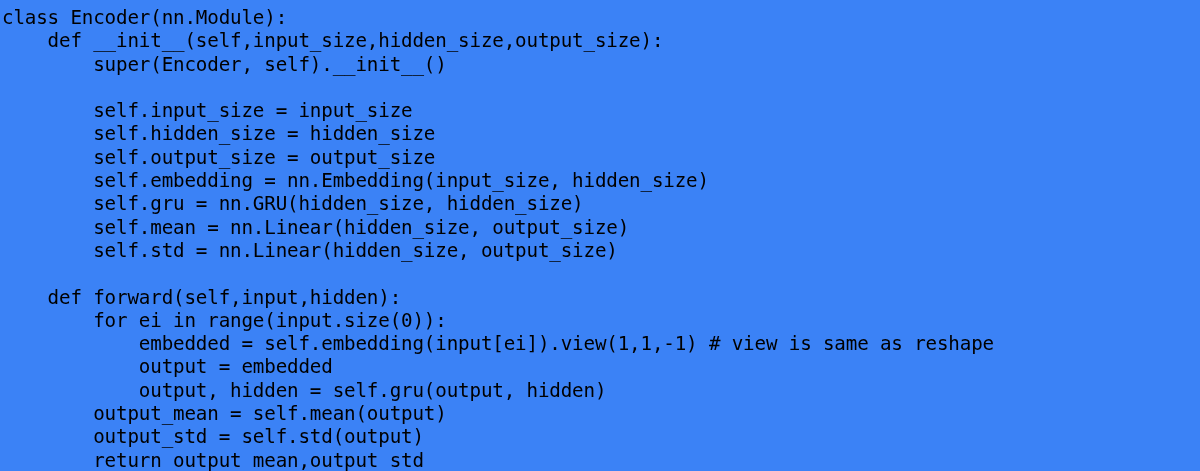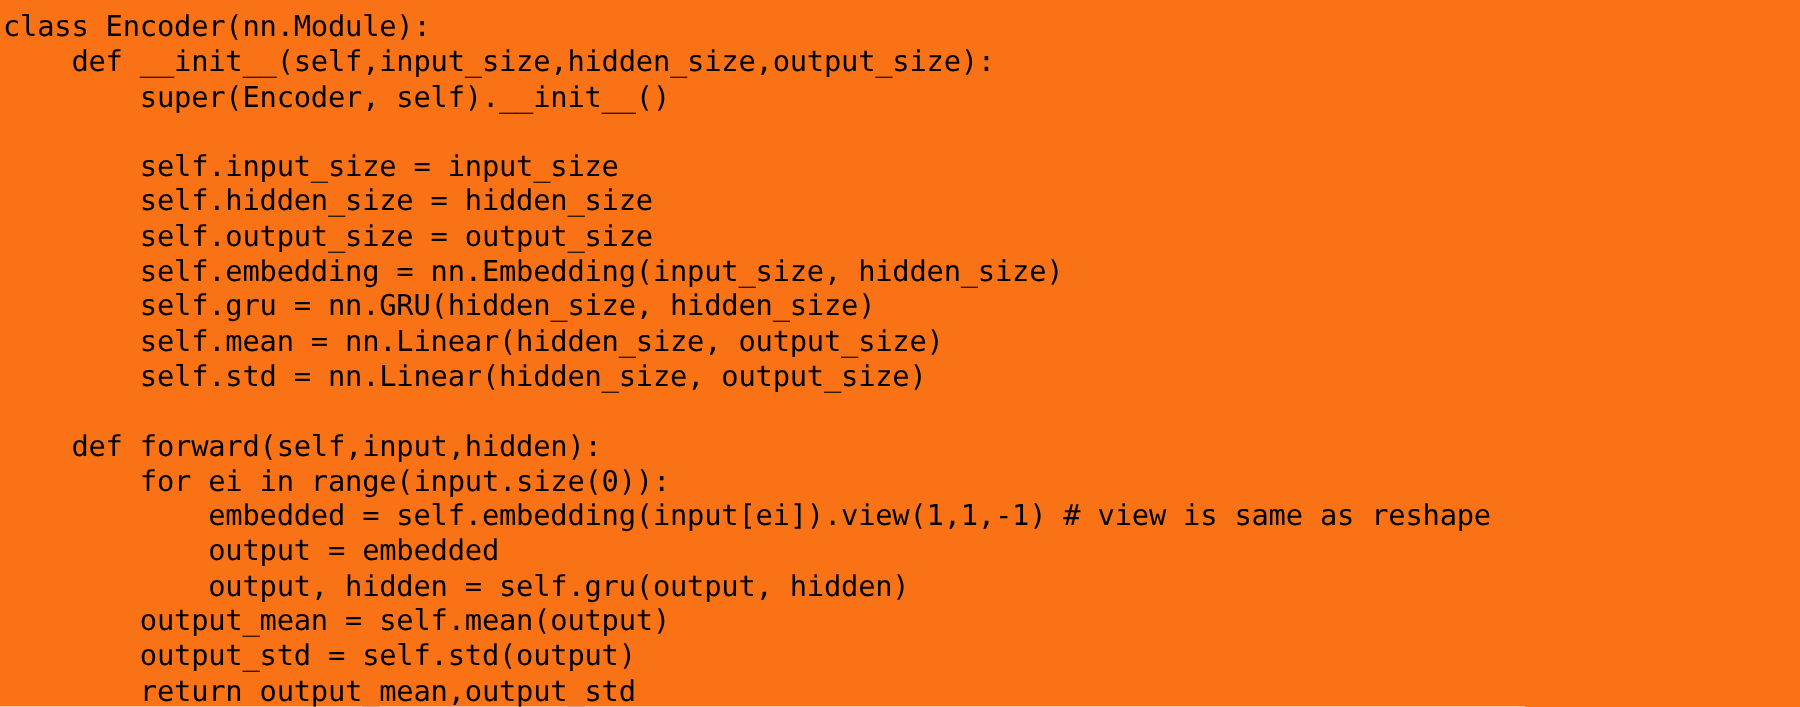--- a/index.html
+++ b/index.html
@@ -11,21 +11,21 @@
   body {
     width: 1200px;
     height: 471px;
     overflow: hidden;
     font-family: "DejaVu Sans Mono", "Liberation Mono", monospace;
   }
   .code-surface {
     position: relative;
     width: 1200px;
     height: 471px;
-    background: #f97316;
+    background: #3b82f6;
     box-sizing: border-box;
     padding: 6px 0 0 2px;
   }
   .code-block {
     margin: 0;
     padding: 0;
     color: #000000;
     font-family: "DejaVu Sans Mono", "Liberation Mono", monospace;
     font-size: 19.2px;
     line-height: 23.3px;

